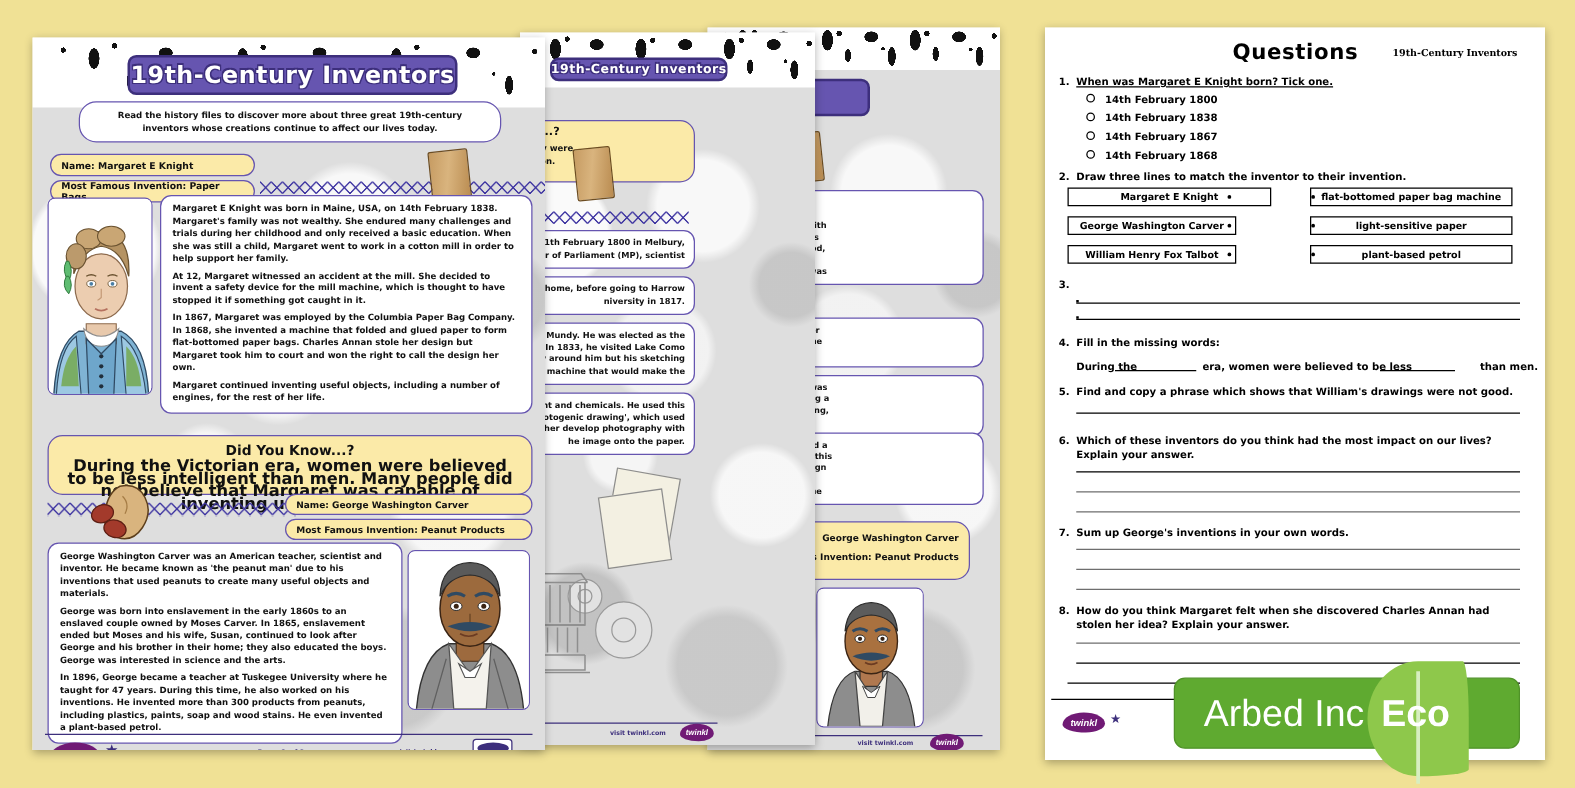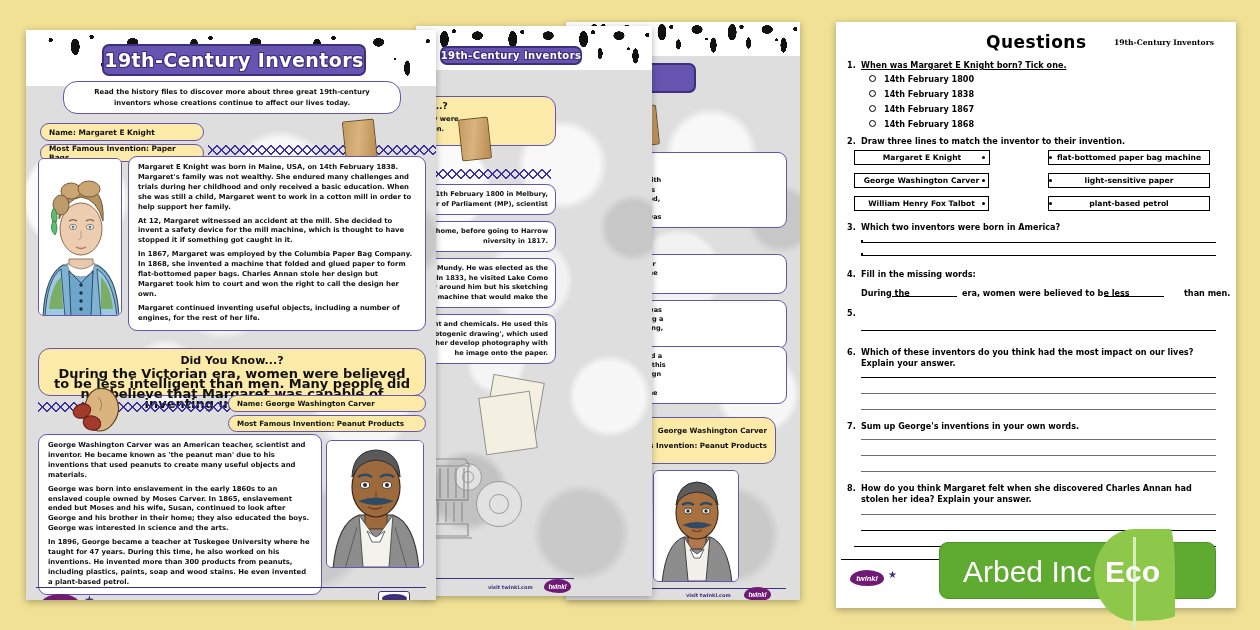--- a/index.html
+++ b/index.html
@@ -552,50 +552,50 @@
     <div class="radio" style="left:33px; top:68px;"></div>
     <div class="q-item" style="left:48px; top:67px;">14th February 1838</div>
     <div class="radio" style="left:33px; top:83px;"></div>
     <div class="q-item" style="left:48px; top:82px;">14th February 1867</div>
     <div class="radio" style="left:33px; top:98px;"></div>
     <div class="q-item" style="left:48px; top:97px;">14th February 1868</div>
 
     <div class="q-num" style="left:11px; top:114px;">2.</div>
     <div class="q-item" style="left:25px; top:114px; width:330px;">Draw three lines to match the inventor to their invention.</div>
 
-    <div class="matchbox" style="left:18px; top:128px; width:136px; height:15px;">Margaret E Knight</div>
+    <div class="matchbox" style="left:18px; top:128px; width:163px; height:15px;">Margaret E Knight</div>
     <div class="matchdot" style="left:146px; top:134px;"></div>
     <div class="matchbox" style="left:18px; top:151px; width:135px; height:15px;">George Washington Carver</div>
     <div class="matchdot" style="left:146px; top:157px;"></div>
     <div class="matchbox" style="left:18px; top:174px; width:135px; height:15px;">William Henry Fox Talbot</div>
     <div class="matchdot" style="left:146px; top:180px;"></div>
 
     <div class="matchbox" style="left:212px; top:128px; width:162px; height:15px;">flat-bottomed paper bag machine</div>
     <div class="matchdot" style="left:213px; top:134px;"></div>
     <div class="matchbox" style="left:212px; top:151px; width:162px; height:15px;">light-sensitive paper</div>
     <div class="matchdot" style="left:213px; top:157px;"></div>
     <div class="matchbox" style="left:212px; top:174px; width:162px; height:15px;">plant-based petrol</div>
     <div class="matchdot" style="left:213px; top:180px;"></div>
 
     <div class="q-num" style="left:11px; top:200px;">3.</div>
-    <div class="q-item" style="left:25px; top:200px; width:340px;">Which two inventors were born in America?</div>
     <div class="bullet-dot" style="left:25px; top:218px;"></div>
     <div class="ansline dark" style="left:25px; top:220px; width:355px;"></div>
     <div class="bullet-dot" style="left:25px; top:231px;"></div>
     <div class="ansline dark" style="left:25px; top:233px; width:355px;"></div>
 
     <div class="q-num" style="left:11px; top:247px;">4.</div>
     <div class="q-item" style="left:25px; top:247px;">Fill in the missing words:</div>
     <div class="q-item" style="left:25px; top:266px;">During the</div>
     <div class="ansline dark" style="left:56px; top:274px; width:65px;"></div>
     <div class="q-item" style="left:126px; top:266px;">era, women were believed to be less</div>
     <div class="ansline dark" style="left:268px; top:274px; width:60px;"></div>
     <div class="q-item" style="left:333px; top:266px;margin-left:15px;">than men.</div>
 
     <div class="q-num" style="left:11px; top:286px;">5.</div>
+    <div class="q-item" style="left:25px; top:286px; width:350px;">Find and copy a phrase which shows that William's drawings were not good.</div>
     <div class="ansline dark" style="left:25px; top:308px; width:355px;"></div>
 
     <div class="q-num" style="left:11px; top:325px;">6.</div>
     <div class="q-item" style="left:25px; top:325px; width:340px;">Which of these inventors do you think had the most impact on our lives? Explain your answer.</div>
     <div class="ansline dark" style="left:25px; top:355px; width:355px;"></div>
     <div class="ansline" style="left:25px; top:371px; width:355px;"></div>
     <div class="ansline" style="left:25px; top:387px; width:355px;"></div>
 
     <div class="q-num" style="left:11px; top:399px;">7.</div>
     <div class="q-item" style="left:25px; top:399px; width:340px;">Sum up George's inventions in your own words.</div>

